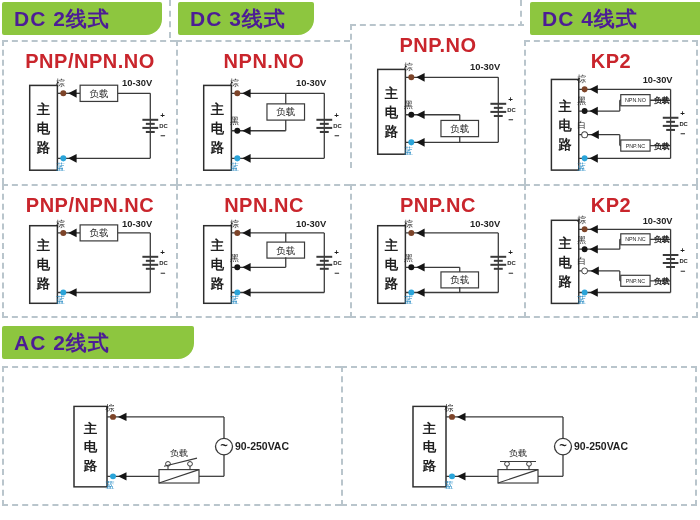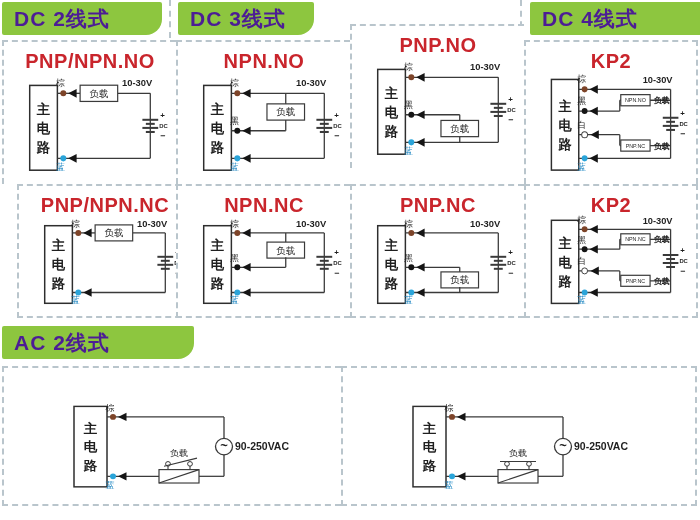--- a/index.html
+++ b/index.html
@@ -170,21 +170,21 @@
             <line x1="143.5" y1="78.7" x2="152.5" y2="78.7" stroke="#3a3a3a" stroke-width="2"></line>
             <line x1="140" y1="82.7" x2="156" y2="82.7" stroke="#3a3a3a" stroke-width="2"></line>
             <line x1="143.5" y1="86.7" x2="152.5" y2="86.7" stroke="#3a3a3a" stroke-width="2"></line>
             <text x="158" y="72.7" font-size="8" text-anchor="start" fill="#1f1f1f" font-weight="bold">+</text>
             <text x="157" y="82.7" font-size="6" text-anchor="start" fill="#1f1f1f" font-weight="bold">DC</text>
             <text x="158" y="93.7" font-size="9" text-anchor="start" fill="#1f1f1f" font-weight="bold">−</text>
           </g>
           <text x="150" y="40.8" font-size="9.5" text-anchor="end" fill="#1f1f1f" font-weight="bold">10-30V</text>
         </svg>
       </div>
-      <div class="cell" style="left: 17px; top: 184px; width: 174px; height: 134px; border-left: 2px dashed rgb(185, 197, 204); border-top: 2px dashed rgb(185, 197, 204); border-bottom: 2px dashed rgb(185, 197, 204);">
+      <div class="cell" style="left: 2px; top: 184px; width: 174px; height: 134px; border-left: 2px dashed rgb(185, 197, 204); border-top: 2px dashed rgb(185, 197, 204); border-bottom: 2px dashed rgb(185, 197, 204);">
         <div class="dtitle">PNP/NPN.NC</div>
         <svg preserveAspectRatio="none" viewBox="0 0 174 130" class="csvg">
           <rect x="26" y="39.7" width="28" height="77.6" fill="#fff" stroke="#2e2e2e" stroke-width="1.5"></rect>
           <text x="40" y="64.5" font-size="13.5" text-anchor="middle" fill="#1f1f1f" font-weight="bold">主</text>
           <text x="40" y="83.5" font-size="13.5" text-anchor="middle" fill="#1f1f1f" font-weight="bold">电</text>
           <text x="40" y="102.5" font-size="13.5" text-anchor="middle" fill="#1f1f1f" font-weight="bold">路</text>
           <line x1="54" y1="46.9" x2="77" y2="46.9" stroke="#3a3a3a" stroke-width="1.3"></line>
           <line x1="115" y1="46.9" x2="148" y2="46.9" stroke="#3a3a3a" stroke-width="1.3"></line>
           <circle cx="60" cy="46.9" r="3" fill="#7d4429" stroke="none" stroke-width="1"></circle>
           <polygon points="65,46.9 73.5,42.6 73.5,51.199999999999996" fill="#151515"></polygon>

